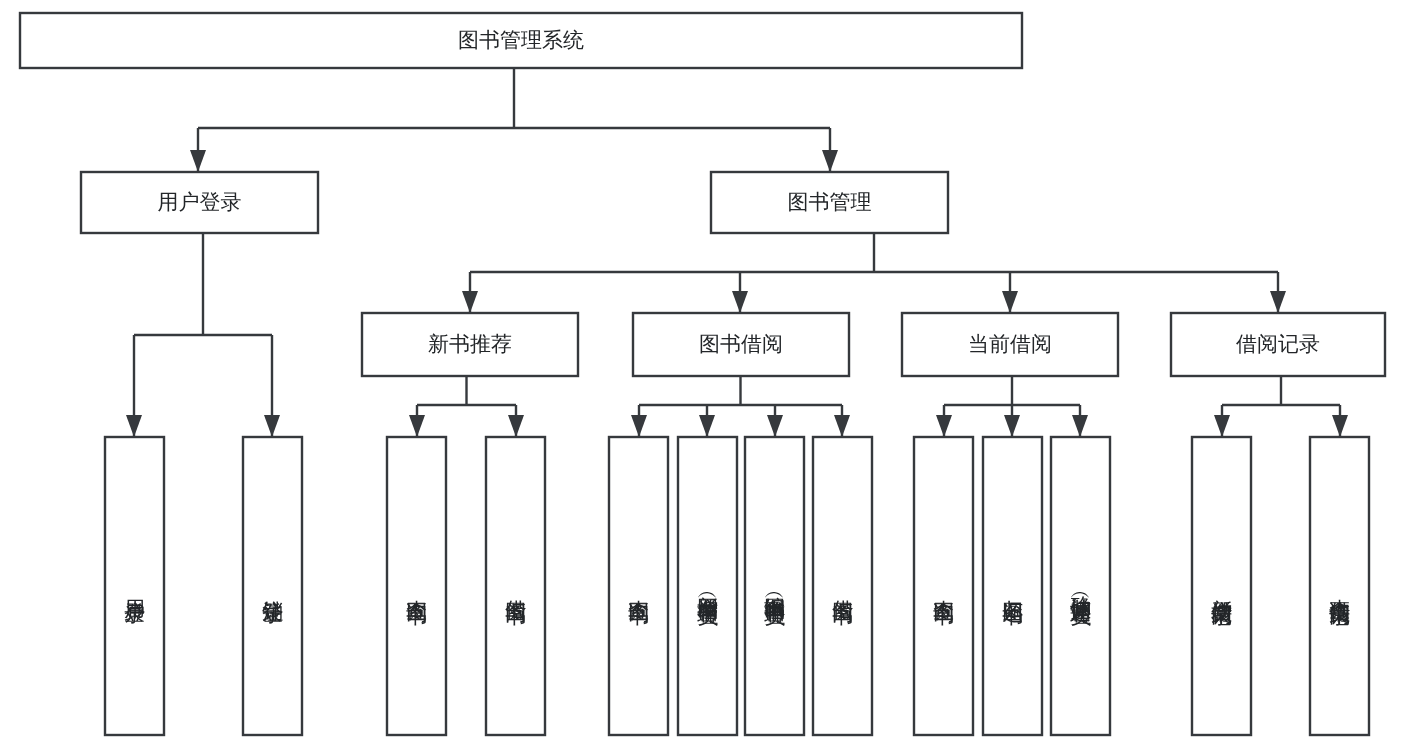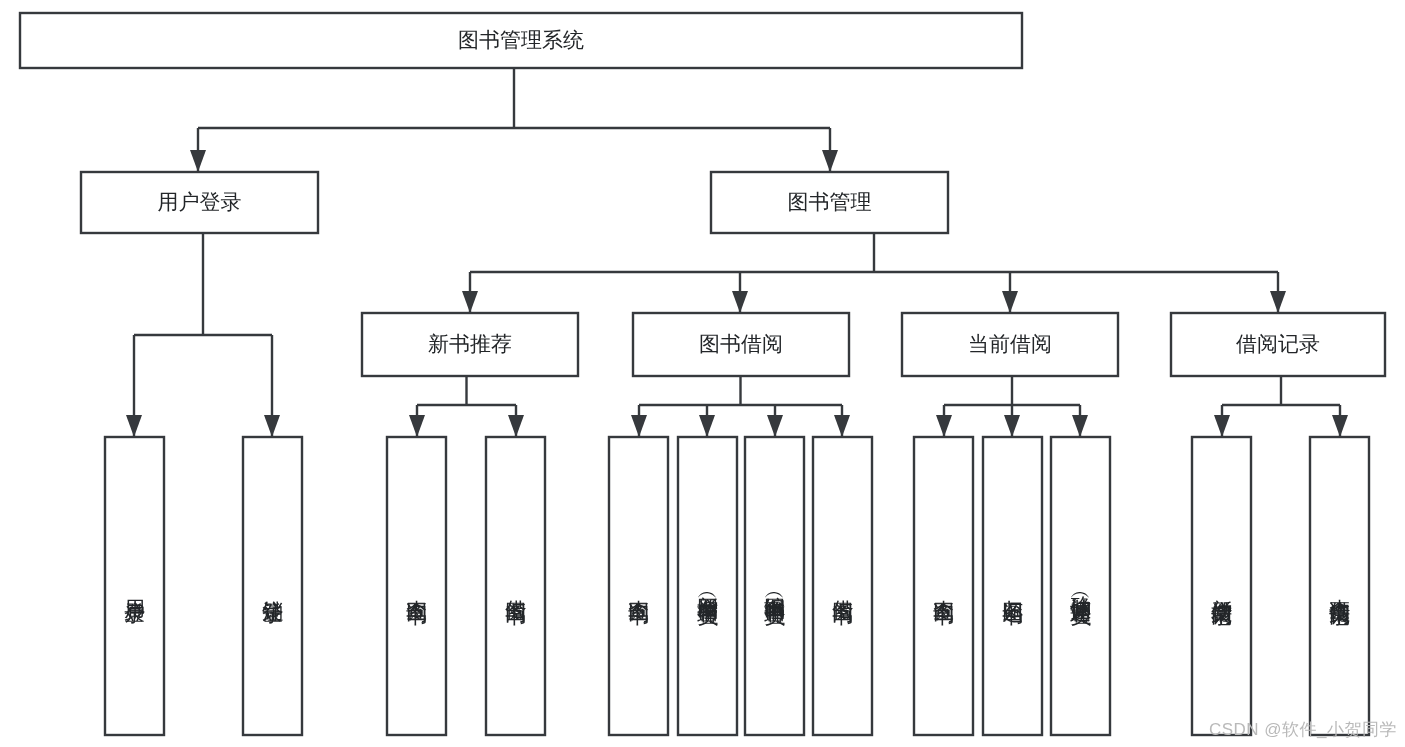--- a/index.html
+++ b/index.html
@@ -242,14 +242,13 @@
       <div class="leaf-label-holder" style="left: 1051px; top: 437px; width: 59px; height: 298px;">
         <span class="leaf-label">确认归还（管理员）</span>
       </div>
       <div class="leaf-label-holder" style="left: 1192px; top: 437px; width: 59px; height: 298px;">
         <span class="leaf-label">新增借阅记录</span>
       </div>
       <div class="leaf-label-holder" style="left: 1310px; top: 437px; width: 59px; height: 298px;">
         <span class="leaf-label">查询借阅记录</span>
       </div>
     </div>
-  <div class="watermark">CSDN @软件_小贺同学</div>
 </div>
 
 </body></html>

